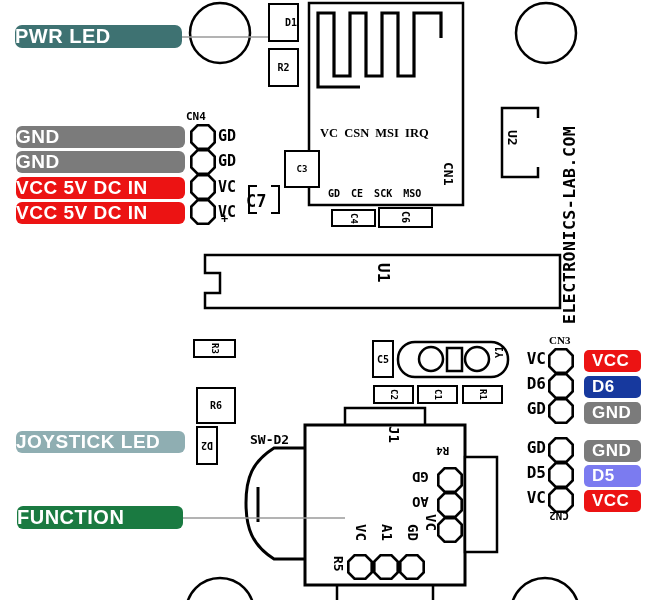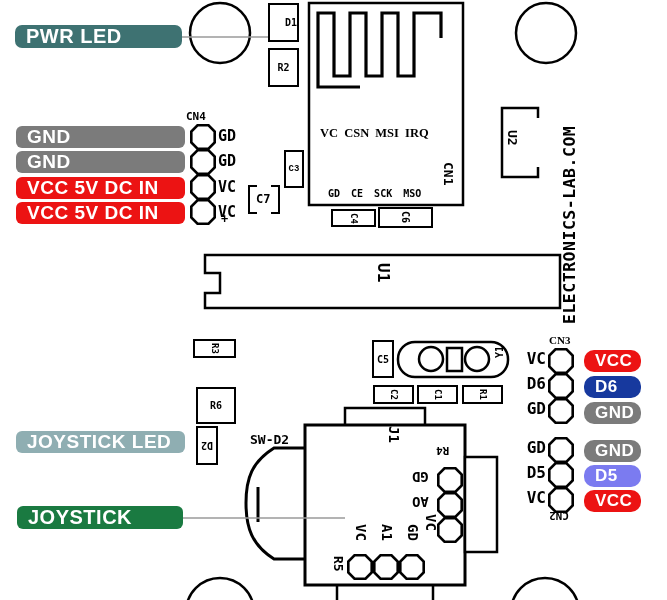--- a/index.html
+++ b/index.html
@@ -2,24 +2,24 @@
 <html><head>
 <meta charset="utf-8">
 <style>
   html,body{margin:0;padding:0;background:#fff;}
   #board{position:relative;width:667px;height:600px;background:#fff;overflow:hidden;
          font-family:"Liberation Sans",sans-serif;}
   #art{position:absolute;left:0;top:0;}
 
   
   .callout{position:absolute;color:#fff;font-weight:bold;border-radius:6px;
-           display:flex;align-items:center;padding-left:11px;box-sizing:border-box;
+           display:flex;align-items:center;box-sizing:border-box;
            letter-spacing:.5px;}
   .co-big{width:169px;height:22px;font-size:19px;}
-  .co-sm{width:57px;height:22px;font-size:17px;border-radius:10px;}
+  .co-sm{width:57px;height:22px;font-size:17px;padding-left:8px;border-radius:5px;}
 
   
   .silk{position:absolute;font-family:"DejaVu Sans Mono",monospace;font-weight:bold;
         color:#000;white-space:nowrap;line-height:1;}
   .vert{writing-mode:vertical-rl;}                       
   .vertup{writing-mode:vertical-rl;transform:rotate(180deg);} 
   .flip{transform:rotate(180deg);}
 
   
   .comp{position:absolute;background:#fff;border:2.5px solid #000;box-sizing:border-box;
@@ -90,21 +90,21 @@
     <use href="#oct" x="373" y="554"></use>
     <use href="#oct" x="399" y="554"></use>
   </svg>
 
   <div class="comp" style="left:268px;top:3px;width:31px;height:39px;font-size:10px;justify-content:flex-end;">
       <span>D1</span>
     </div>
   <div class="comp" style="left:268px;top:48px;width:31px;height:39px;font-size:10px;">
       <span>R2</span>
     </div>
-  <div class="comp" style="left:284px;top:150px;width:20px;height:38px;font-size:9px;font-family:Liberation Mono, monospace;">
+  <div class="comp" style="left:284px;top:150px;width:36px;height:38px;font-size:9px;">
       <span>C3</span>
     </div>
   <div class="comp" style="left:331px;top:209px;width:45px;height:18px;font-size:9px;">
       <span class="vert">C4</span>
     </div>
   <div class="comp" style="left:378px;top:207px;width:55px;height:21px;font-size:10px;">
       <span class="vert">C6</span>
     </div>
   <div class="comp" style="left:193px;top:339px;width:43px;height:19px;font-size:9px;">
       <span class="vert">R3</span>
@@ -127,21 +127,21 @@
   <div class="comp" style="left:196px;top:426px;width:22px;height:39px;font-size:10px;">
       <span class="flip">D2</span>
     </div>
 
   <div class="silk" style="left:186px;top:111px;font-size:11px;">CN4</div>
   <div class="silk" style="left:218px;top:129px;font-size:15px;">GD</div>
   <div class="silk" style="left:218px;top:154px;font-size:15px;">GD</div>
   <div class="silk" style="left:218px;top:180px;font-size:15px;">VC</div>
   <div class="silk" style="left:218px;top:205px;font-size:15px;">VC</div>
   <div class="silk" style="left:221px;top:213px;font-size:12px;">+</div>
-  <div class="silk" style="left:256px;top:193px;font-size:12px;">C7</div>
+  <div class="silk" style="left:246px;top:193px;font-size:17px;">C7</div>
 
   <div class="silk" style="left:320px;top:127px;font-size:12.5px;word-spacing:3px;font-family:Liberation Serif, serif;">VC CSN MSI IRQ</div>
   <div class="silk" style="left:328px;top:181px;font-size:10px;word-spacing:5px;margin-top:8px;">GD CE SCK MSO</div>
   <div class="silk vert" style="left:442px;top:162px;font-size:13px;">CN1</div>
 
   <div class="silk vert" style="left:375px;top:263px;font-size:16px;">U1</div>
   <div class="silk vert" style="left:506px;top:130px;font-size:13px;">U2</div>
 
   <div class="silk vertup" style="left:562px;top:82px;height:242px;font-size:16.5px;letter-spacing:.5px;display:flex;align-items:center;">ELECTRONICS-LAB.COM</div>
 
@@ -171,21 +171,21 @@
   <div class="silk flip" style="left:549px;top:510px;font-size:11px;">CN2</div>
 
   <div class="callout" style="left:15px;top:25px;width:167px;height:23px;font-size:20px;background:#3E7272;border-radius:7px;">PWR LED</div>
 
   <div class="callout co-big" style="left:16px;top:126px;background:#7B7B7B;">GND</div>
   <div class="callout co-big" style="left:16px;top:151px;background:#7B7B7B;">GND</div>
   <div class="callout co-big" style="left:16px;top:177px;background:#EC1313;">VCC 5V DC IN</div>
   <div class="callout co-big" style="left:16px;top:202px;background:#EC1313;">VCC 5V DC IN</div>
 
   <div class="callout co-big" style="left:16px;top:431px;background:#8FAEB2;">JOYSTICK LED</div>
-  <div class="callout" style="left:17px;top:506px;width:166px;height:23px;font-size:20px;background:#1A7A41;border-radius:6px;">JOYSTICK</div>
+  <div class="callout" style="left:17px;top:506px;width:166px;height:23px;font-size:20px;background:#1A7A41;border-radius:6px;">FUNCTION</div>
 
   <div class="callout co-sm" style="left:584px;top:350px;background:#EC1313;">VCC</div>
   <div class="callout co-sm" style="left:584px;top:376px;background:#17399E;">D6</div>
   <div class="callout co-sm" style="left:584px;top:402px;background:#7B7B7B;">GND</div>
 
   <div class="callout co-sm" style="left:584px;top:440px;background:#7B7B7B;">GND</div>
   <div class="callout co-sm" style="left:584px;top:465px;background:#7B7BF0;">D5</div>
   <div class="callout co-sm" style="left:584px;top:490px;background:#EC1313;">VCC</div>
 
 </div>

